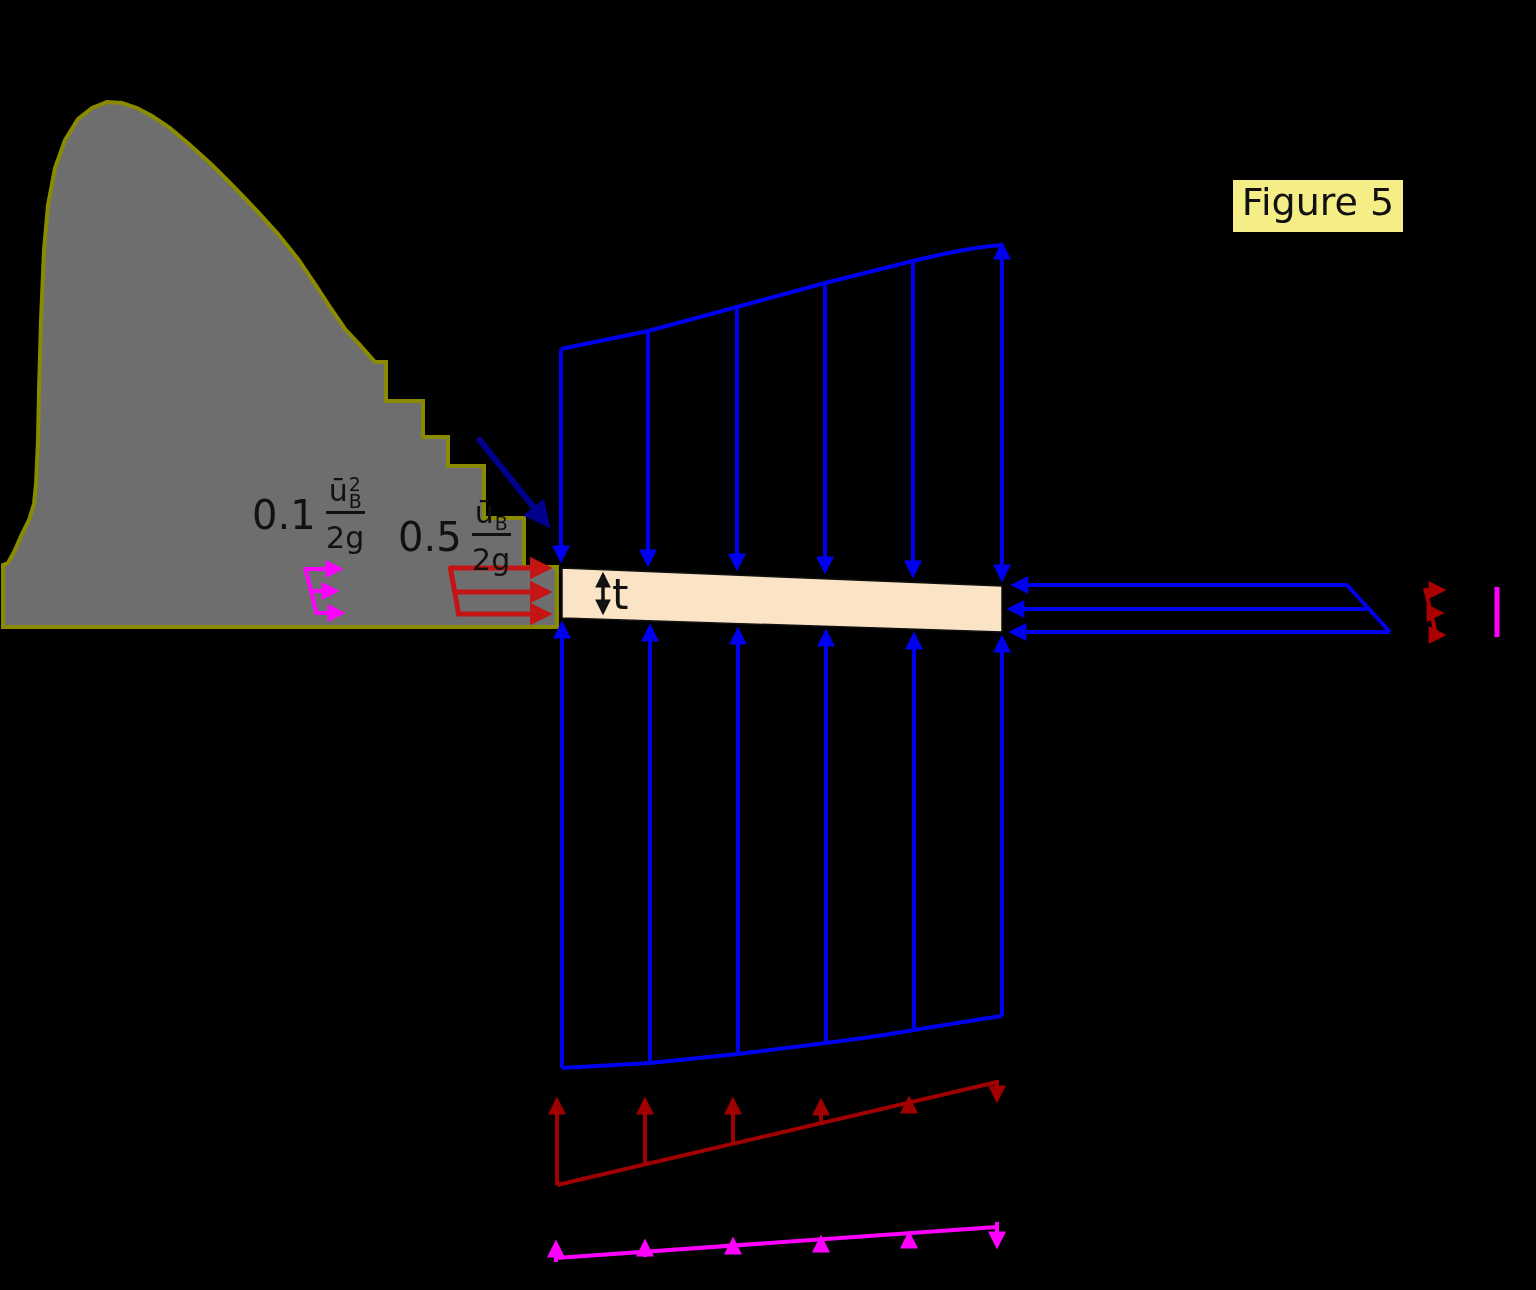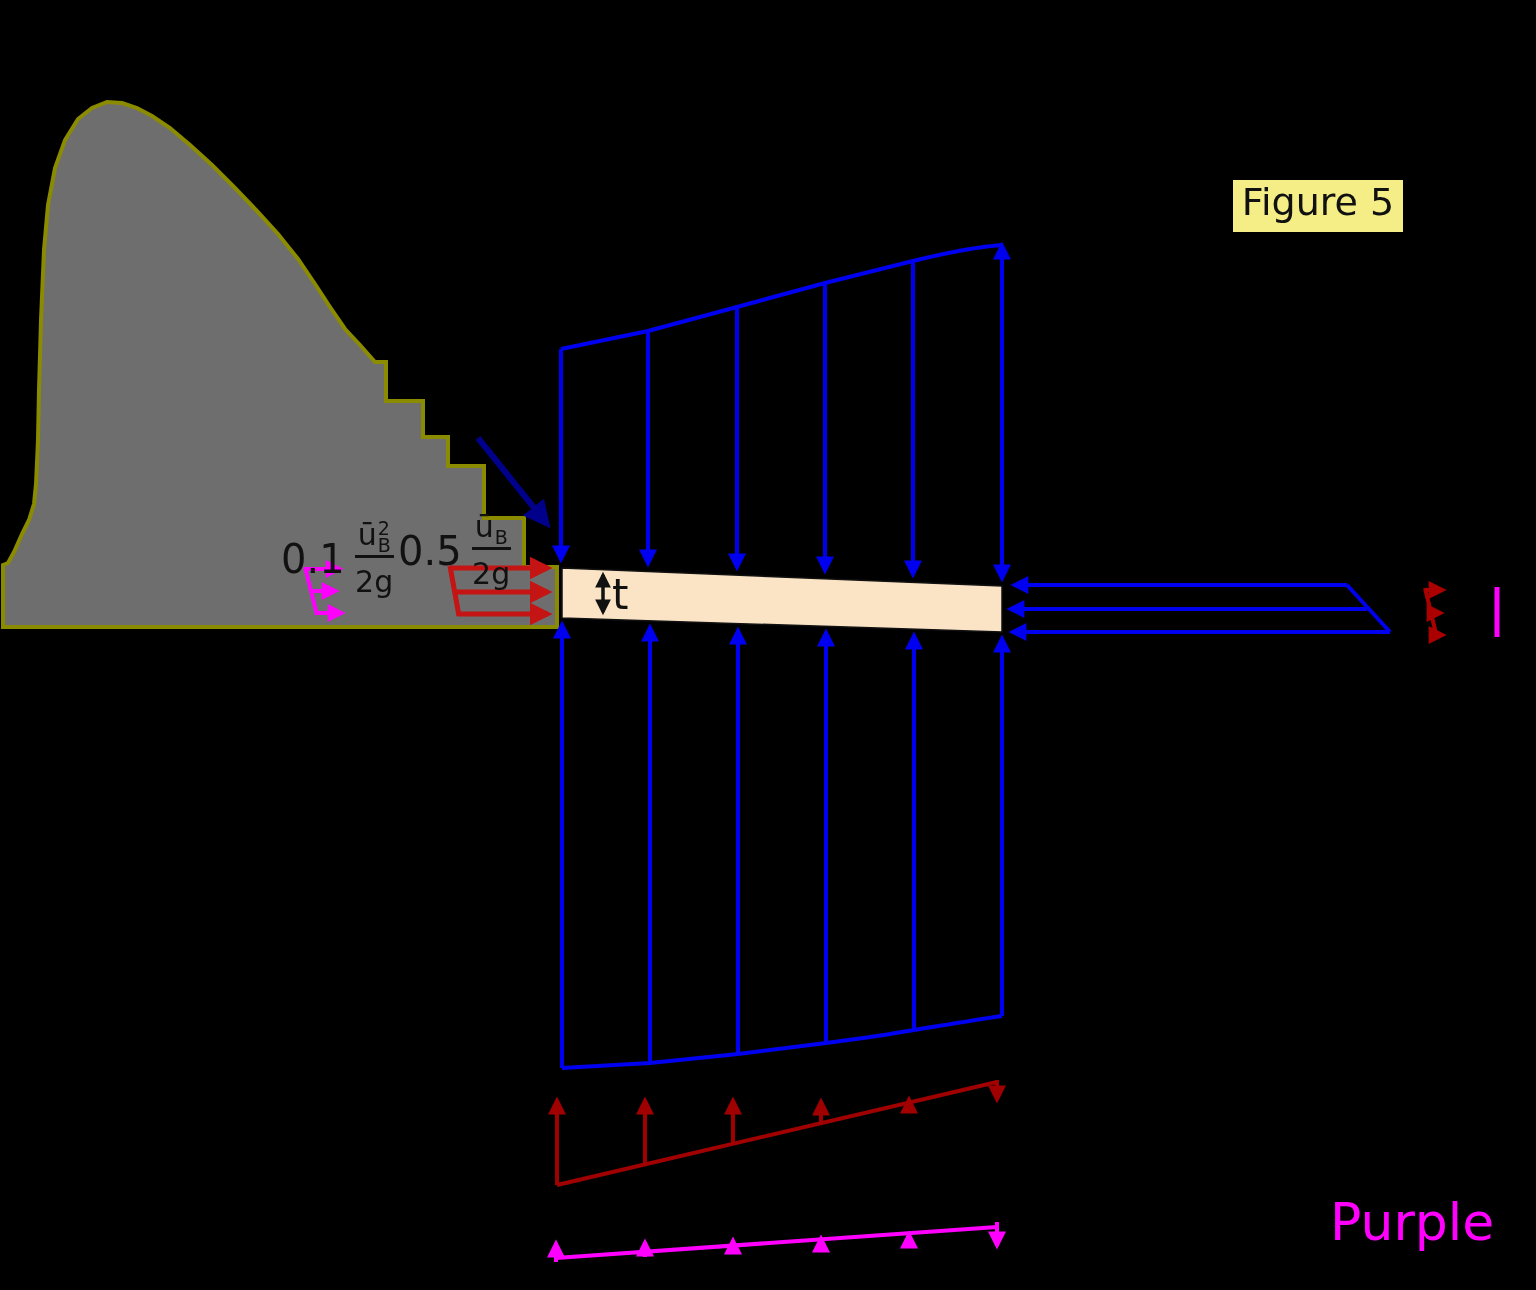--- a/index.html
+++ b/index.html
@@ -154,50 +154,49 @@
     <path d="M821,1245 L821,1238" marker-end="url(#ah-mag)"></path>
     <path d="M909,1239 L909,1234" marker-end="url(#ah-mag)"></path>
     <path d="M997,1222 L997,1246" marker-end="url(#ah-mag)"></path>
   </g>
 
   <path class="s-black nofill" stroke-width="3.5" d="M603,575 L603,612" marker-start="url(#ah-black)" marker-end="url(#ah-black)"></path>
 </svg>
 
 <div class="overlay">
 
-  <div class="lbl vh" style="left:252px;top:520px;margin-left:29px;">
+  <div class="lbl vh" style="left:252px;top:476px;">
     <span class="coef">0.1</span>
     <span class="frac">
       <span class="num">
         <span>ū</span>
         <span class="stack">
           <span class="up">2</span>
           <span class="dn">B</span>
         </span>
       </span>
       <span class="den">2g</span>
     </span>
   </div>
 
-  <div class="lbl vh" style="left:398px;top:512px;">
+  <div class="lbl vh" style="left:398px;top:498px;">
     <span class="coef">0.5</span>
     <span class="frac">
       <span class="num">
         <span>ū</span>
         <span class="stack">
           <span class="up">&nbsp;</span>
           <span class="dn">B</span>
         </span>
       </span>
       <span class="den">2g</span>
     </span>
   </div>
 
   <div class="lbl t-label" style="left:612px;top:574px;">t</div>
 
   <div class="badge" style="left:1233px;top:180px;width:170px;height:52px;">
     <span>Figure 5</span>
   </div>
 
-  <div class="lbl legend-purple" style="left:1330px;top:1196px;">Purple</div>
 
 </div>
 </div>
 
 </body></html>

